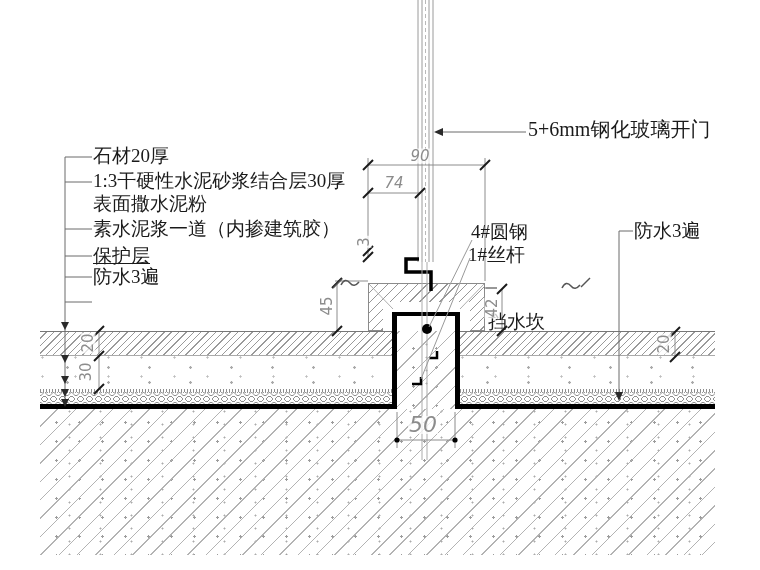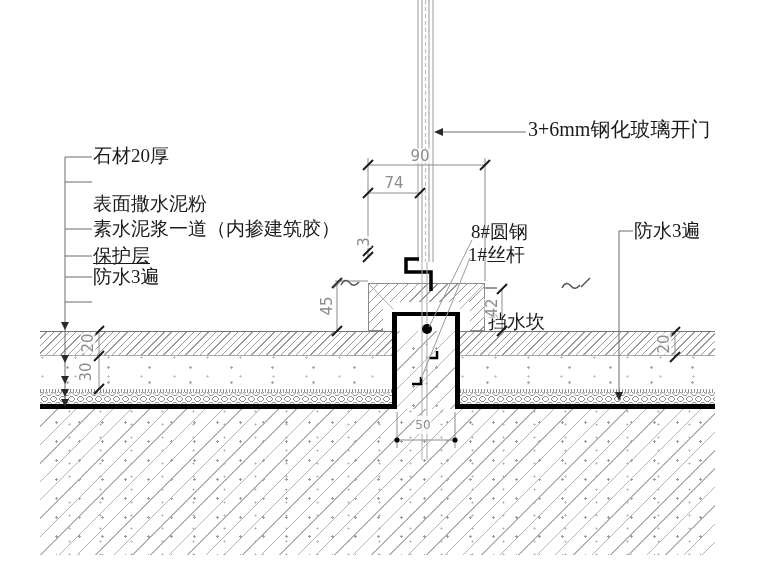--- a/index.html
+++ b/index.html
@@ -29,23 +29,23 @@
      background-size:auto,23px 19px,31px 13px;background-position:0 0,5px 4px,14px 9px;}
   .block{left:368px;top:283px;width:117px;height:48px;background:
      repeating-linear-gradient(135deg, transparent 0 6px, #979797 6px 7px);
      border:1px solid #8b8b8b;box-sizing:border-box;}
   .recess{left:383px;top:302px;width:87px;height:29px;background:#fff;}
   .steel{background:#000;}
   
   .callout{color:#1a1a1a;font-size:19px;line-height:22px;white-space:nowrap;}
   .dim{color:#8c8c8c;font-size:15px;font-family:"DejaVu Sans",sans-serif;white-space:nowrap;
        background:rgba(255,255,255,.75);padding:0 1px;line-height:15px;}
-  .dimh{transform:translate(-50%,-50%);}
+  .dimh{transform:translate(-50%,-50%);font-style:italic;}
   .dimv{transform:translate(-50%,-50%) rotate(-90deg);}
-  .dim50{font-size:12px;line-height:18px;}
+  .dim50{font-size:22px;line-height:18px;}
   svg.overlay{left:0;top:0;pointer-events:none;}
 </style>
 </head>
 <body>
 
 <div class="canvas">
 
   <div class="abs concrete" style="left:40px;top:409px;width:675px;height:146px;"></div>
   <div class="abs concrete" style="left:397px;top:316px;width:58px;height:93px;"></div>
 
@@ -159,27 +159,28 @@
 
     <g fill="none" stroke="#555" stroke-width="1.5">
       <path d="M333,288 L342,279"></path>
         <path d="M341,285 q4,-8 9,-2 q4,5 9,-1"></path>
       <path d="M562,288 q4,-8 9,-2 q4,5 9,-1"></path>
         <path d="M581,287 L590,278"></path>
     </g>
   </svg>
 
   <div class="abs callout" style="left:93px;top:145px;">石材20厚</div>
+  <div class="abs callout" style="left:93px;top:170px;">1:3干硬性水泥砂浆结合层30厚</div>
   <div class="abs callout" style="left:93px;top:193px;">表面撒水泥粉</div>
   <div class="abs callout" style="left:93px;top:218px;">素水泥浆一道（内掺建筑胶）</div>
   <div class="abs callout" style="left:93px;top:245px;text-decoration:underline;">保护层</div>
   <div class="abs callout" style="left:93px;top:266px;">防水3遍</div>
 
-  <div class="abs callout" style="left:528px;top:118px;font-size:20px;">3+6mm钢化玻璃开门</div>
-  <div class="abs callout" style="left:471px;top:221px;">8#圆钢</div>
+  <div class="abs callout" style="left:528px;top:118px;font-size:20px;">5+6mm钢化玻璃开门</div>
+  <div class="abs callout" style="left:471px;top:221px;">4#圆钢</div>
   <div class="abs callout" style="left:468px;top:244px;">1#丝杆</div>
   <div class="abs callout" style="left:488px;top:275px;margin-top:36px;">挡水坎</div>
   <div class="abs callout" style="left:634px;top:220px;">防水3遍</div>
 
   <div class="abs dim dimh" style="left:420px;top:156px;">90</div>
   <div class="abs dim dimh" style="left:394px;top:183px;">74</div>
   <div class="abs dim dimv" style="left:364px;top:242px;">3</div>
   <div class="abs dim dimv" style="left:327px;top:306px;">45</div>
   <div class="abs dim dimv" style="left:492px;top:308px;">42</div>
   <div class="abs dim dimv" style="left:88px;top:343px;">20</div>

